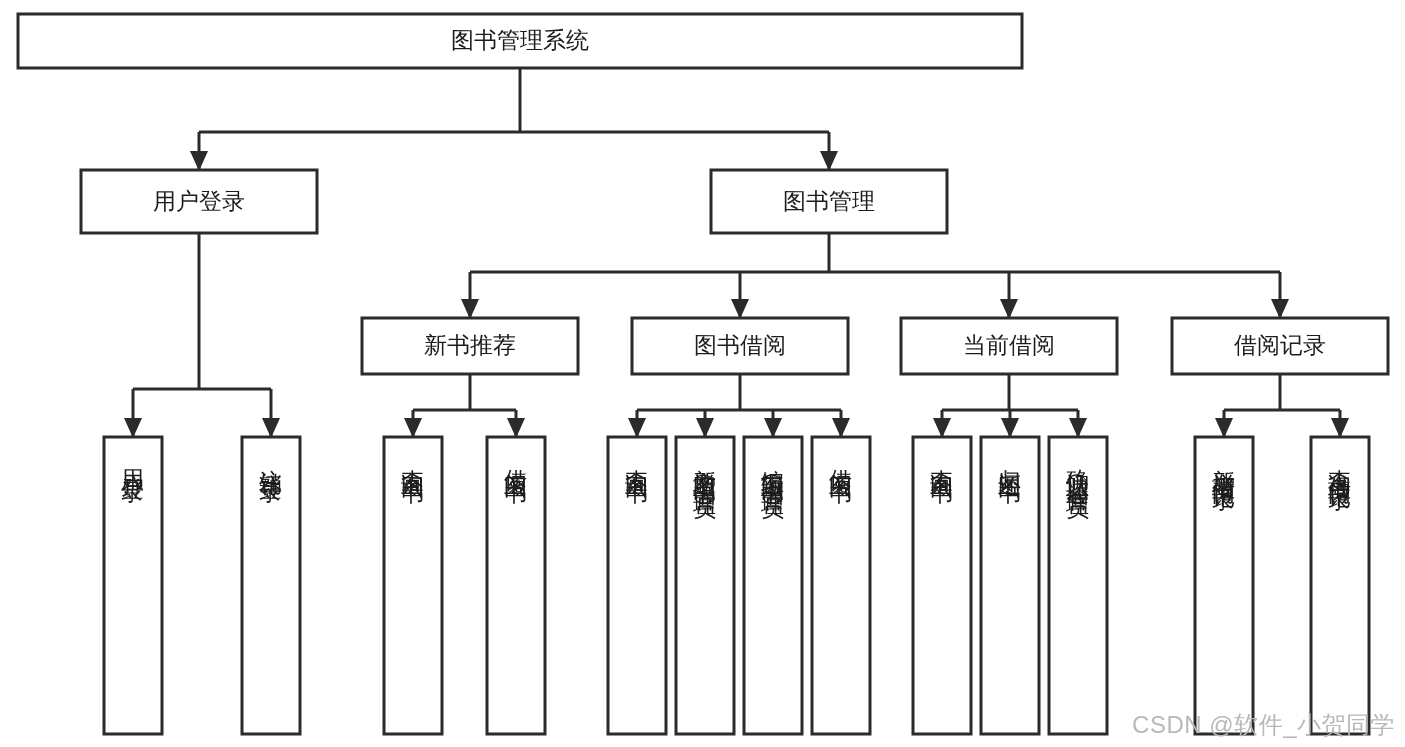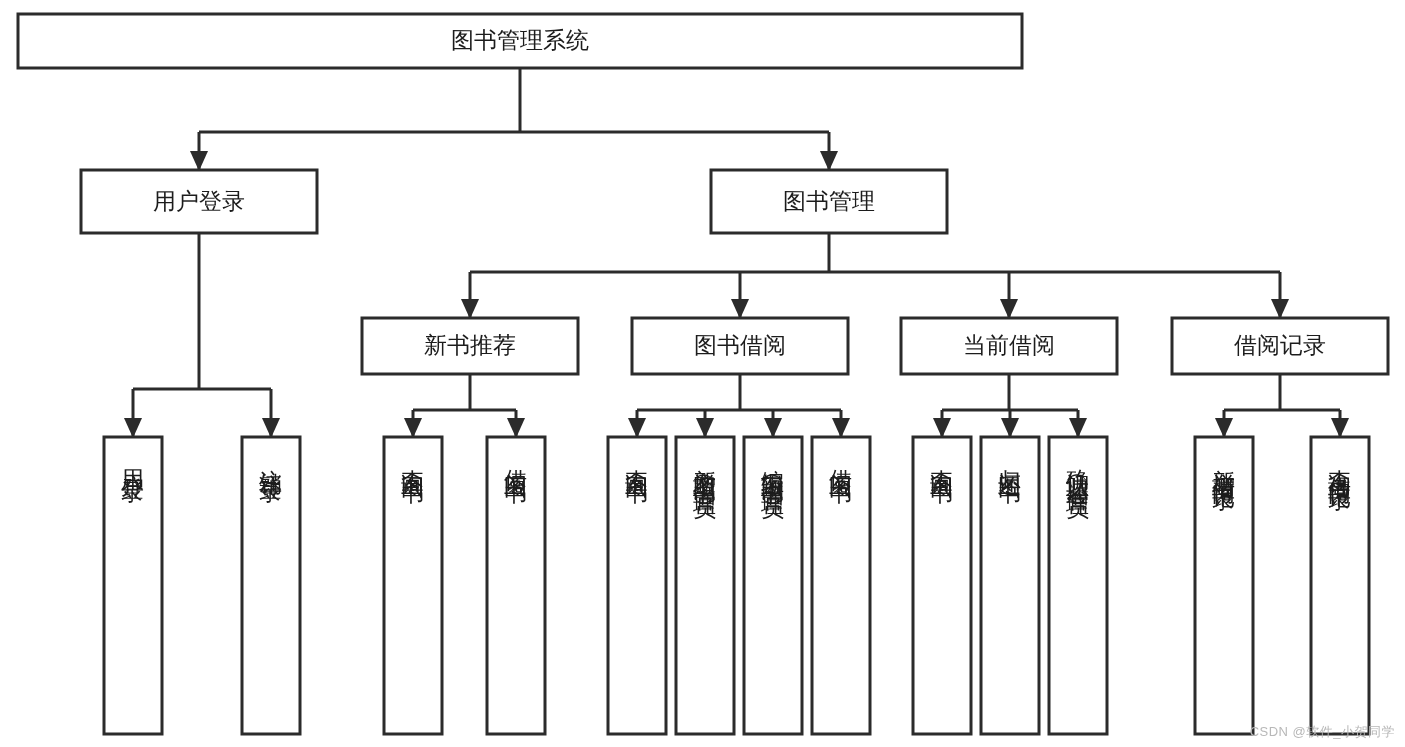--- a/index.html
+++ b/index.html
@@ -44,21 +44,21 @@
     display:flex;
     align-items:flex-start;
     justify-content:center;
     pointer-events:none;
   }
   .watermark{
     position:absolute;
     right:10px;
     bottom:6px;
     font-family:"Liberation Sans","DejaVu Sans",sans-serif;
-    font-size:13px;
+    font-size:24px;
     color:#b8b8b8;
     letter-spacing:0.5px;
     white-space:nowrap;
   }
 </style>
 </head>
 <body>
 
 <svg id="diagram" viewBox="0 0 1405 747" xmlns="http://www.w3.org/2000/svg">
   <g id="edges">

